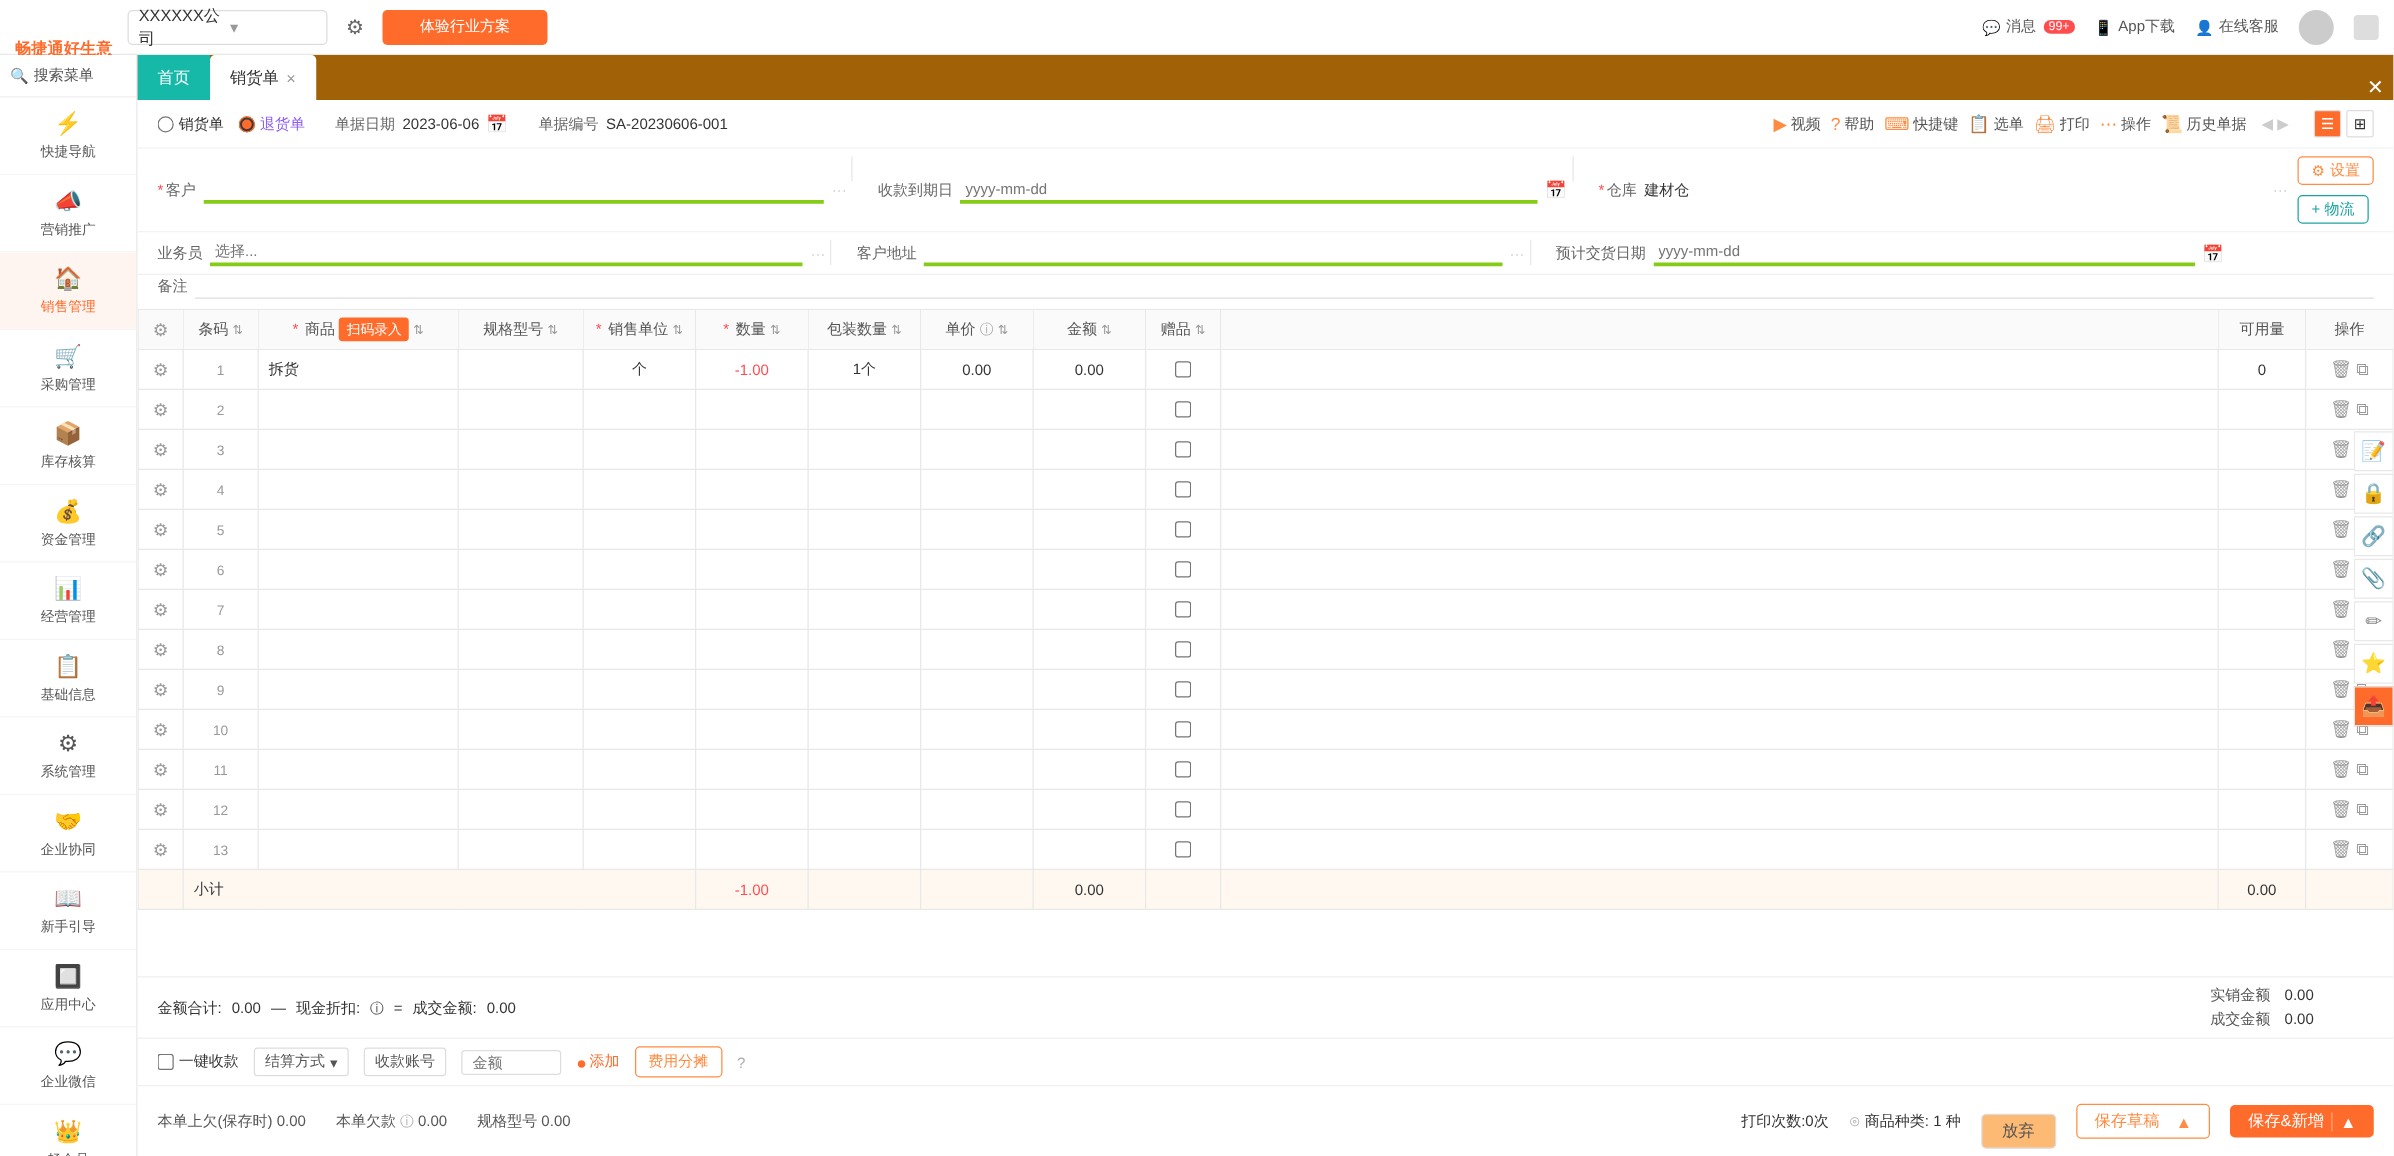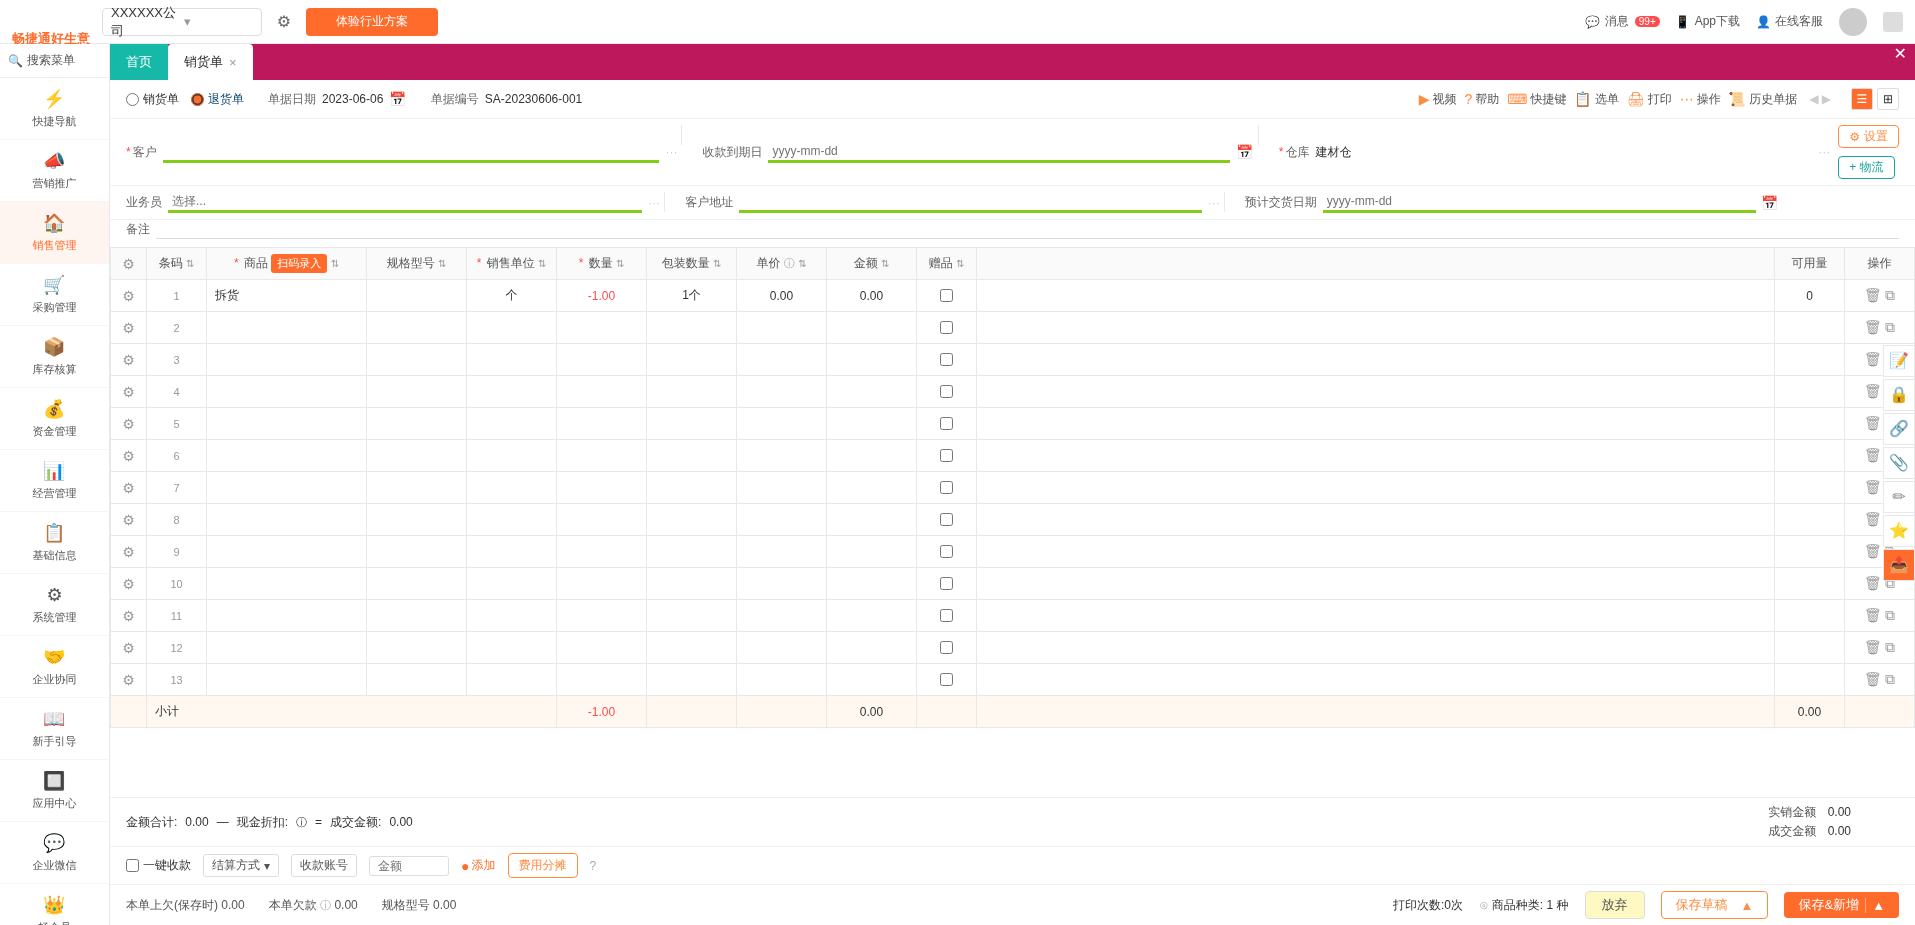--- a/index.html
+++ b/index.html
@@ -4,21 +4,21 @@
   <style>
     * { box-sizing: border-box; margin: 0; padding: 0; }
     body { font-family: 'Microsoft YaHei', Arial, sans-serif; font-size: 12px; background: #f0f2f5; color: #333; overflow: hidden; }
 
     
     .app-container { display: flex; flex-direction: column; height: 925px; width: 1915px; }
     .top-bar { display: flex; align-items: center; background: #fff; height: 44px; padding: 0 12px; border-bottom: 1px solid #e8e8e8; flex-shrink: 0; }
     .main-area { display: flex; flex: 1; overflow: hidden; }
     .sidebar { width: 110px; background: #fff; display: flex; flex-direction: column; border-right: 1px solid #e8e8e8; flex-shrink: 0; }
     .content-area { flex: 1; display: flex; flex-direction: column; overflow: hidden; }
-    .tab-bar { background: #be185d; display: flex; align-items: flex-start; height: 36px; flex-shrink: 0; }
+    .tab-bar { background: #a16207; display: flex; align-items: flex-end; height: 36px; flex-shrink: 0; }
     .main-content { flex: 1; background: #fff; overflow: hidden; display: flex; flex-direction: column; }
 
     
     .company-select { display: flex; align-items: center; border: 1px solid #ddd; border-radius: 4px; padding: 0 8px; height: 28px; min-width: 160px; cursor: pointer; }
     .company-select span { flex: 1; font-size: 13px; }
     .company-select .arrow { color: #999; margin-left: 4px; }
     .gear-btn { width: 28px; height: 28px; display: flex; align-items: center; justify-content: center; margin-left: 8px; cursor: pointer; color: #666; font-size: 16px; }
     .try-btn { background: #ff6b2b; color: #fff; border: none; border-radius: 4px; padding: 0 30px; height: 28px; cursor: pointer; margin-left: 8px; font-size: 12px; }
     .top-right { margin-left: auto; display: flex; align-items: center; gap: 16px; }
     .top-right-item { display: flex; align-items: center; gap: 4px; color: #555; cursor: pointer; font-size: 12px; }
@@ -98,21 +98,21 @@
     .quick-pay-cb { display: flex; align-items: center; gap: 4px; cursor: pointer; }
     .calc-method { border: 1px solid #ddd; border-radius: 3px; padding: 2px 8px; font-size: 12px; color: #555; cursor: pointer; display: flex; align-items: center; gap: 4px; }
     .account-num { border: 1px solid #ddd; border-radius: 3px; padding: 2px 8px; font-size: 12px; color: #555; cursor: pointer; }
     .add-btn { color: #ff6b2b; background: none; border: none; cursor: pointer; font-size: 12px; display: flex; align-items: center; gap: 2px; }
     .expense-btn { background: #fff; border: 1px solid #ff8c42; color: #ff8c42; border-radius: 4px; padding: 3px 10px; cursor: pointer; font-size: 12px; }
     .help-icon { color: #aaa; cursor: pointer; }
 
     .bottom-bar { border-top: 1px solid #f0f0f0; padding: 6px 16px; display: flex; align-items: center; background: #fff; flex-shrink: 0; }
     .bottom-stats { display: flex; gap: 24px; font-size: 12px; color: #555; }
     .bottom-right { margin-left: auto; display: flex; align-items: center; gap: 16px; }
-    .abandon-btn { background: #fef9c3; border: 1px solid #ddd; color: #555; border-radius: 4px; padding: 4px 16px; cursor: pointer; font-size: 13px; }
+    .abandon-btn { background: #fdba74; border: 1px solid #ddd; color: #555; border-radius: 4px; padding: 4px 16px; cursor: pointer; font-size: 13px; margin-top: 16px; }
     .save-draft-btn { background: #fff; border: 1px solid #ff8c42; color: #ff8c42; border-radius: 4px; padding: 4px 14px; cursor: pointer; font-size: 13px; display: flex; align-items: center; gap: 4px; }
     .save-new-btn { background: #ff6b2b; border: none; color: #fff; border-radius: 4px; padding: 4px 14px; cursor: pointer; font-size: 13px; display: flex; align-items: center; gap: 4px; }
     .btn-arrow { border-left: 1px solid rgba(255,255,255,0.4); padding-left: 6px; margin-left: 2px; }
 
     .checkbox-cell { display: flex; align-items: center; justify-content: center; }
     input[type=checkbox] { accent-color: #16b8a7; }
 
     
     .field-divider { width: 1px; height: 20px; background: #e8e8e8; margin: 0 4px; }
   </style>
@@ -235,21 +235,21 @@
       <div class="main-content">
 
         <div class="form-header">
           <div class="radio-group">
             <label class="radio-item">
               <input type="radio" name="doctype" style="">
               <span>销货单</span>
             </label>
             <label class="radio-item">
               <input type="radio" name="doctype" checked="" style="">
-              <span style="color:#0c4a6e;font-weight:500;">退货单</span>
+              <span style="color:#8b5cf6;font-weight:500;">退货单</span>
             </label>
           </div>
           <div class="date-field">
             <span class="field-label">单据日期</span>
             <span class="date-val">2023-06-06</span>
             <span class="field-cal-icon">📅</span>
           </div>
           <div class="sn-field">
             <span class="field-label">单据编号</span>
             <span class="date-val">SA-20230606-001</span>

